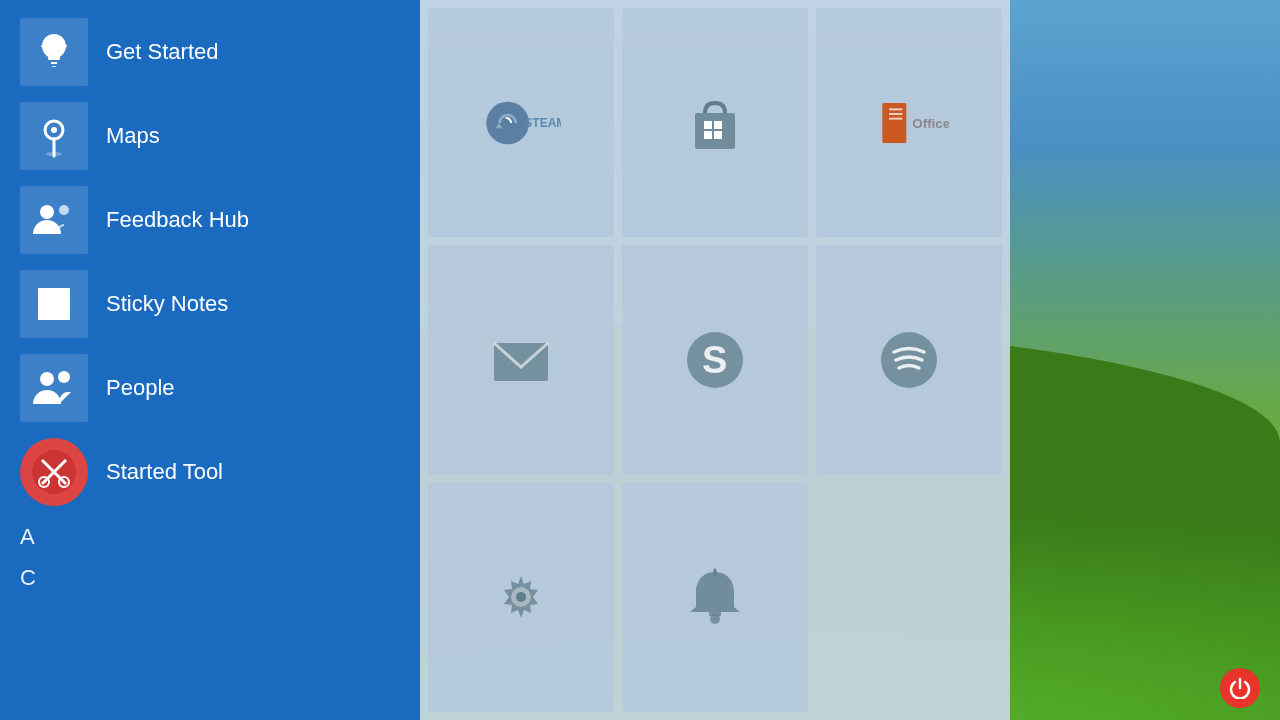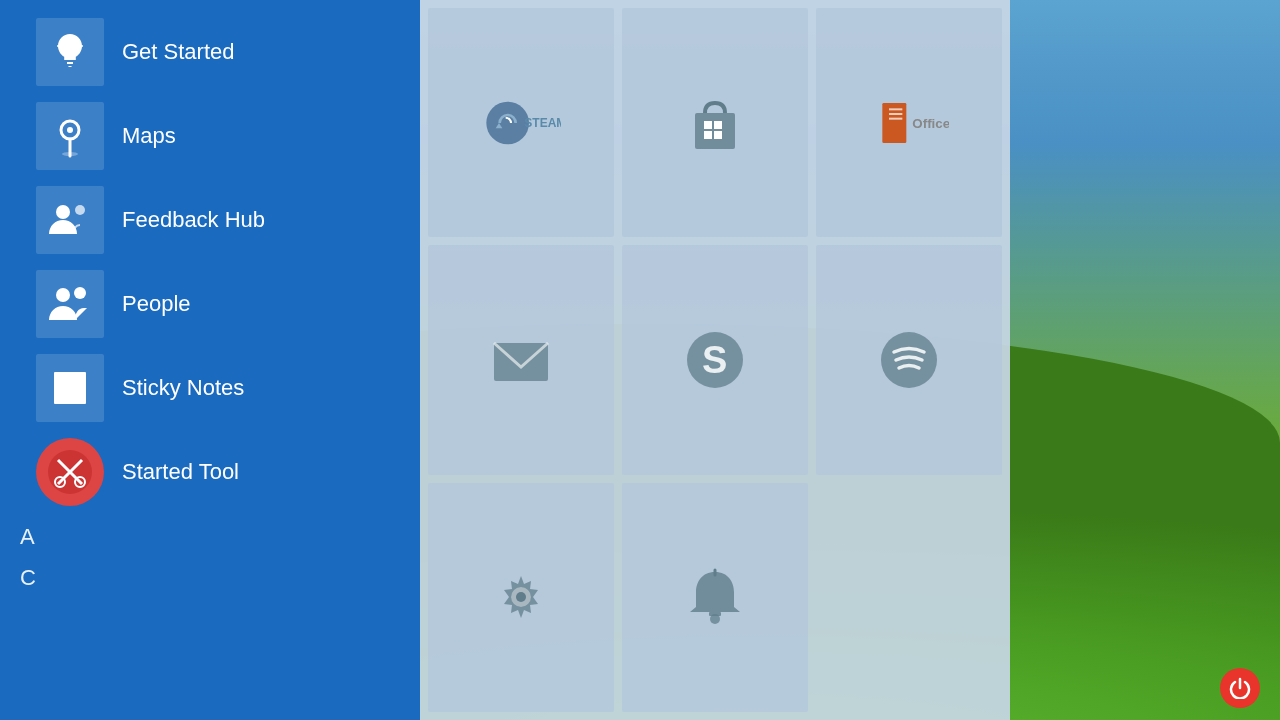--- a/index.html
+++ b/index.html
@@ -55,21 +55,20 @@
       position: relative;
     }
 
     .app-item {
       display: flex;
       align-items: center;
       padding: 8px 20px;
       cursor: pointer;
       color: white;
       min-height: 80px;
-      margin-left: 16px;
     }
 
     .app-icon {
       width: 68px;
       height: 68px;
       margin-right: 18px;
       display: flex;
       align-items: center;
       justify-content: center;
       flex-shrink: 0;
@@ -192,38 +191,38 @@
           <circle cx="33" cy="12" r="5" fill="rgba(255,255,255,0.7)"></circle>
           <path d="M26 36c0-5 3-9 7-9" fill="none" stroke="rgba(255,255,255,0.7)" stroke-width="2"></path>
         </svg>
       </div>
       <span class="app-label">Feedback Hub</span>
     </div>
 
     <div class="app-item">
       <div class="app-icon">
 
+        <svg width="44" height="44" viewBox="0 0 44 44" fill="white">
+          <rect x="6" y="6" width="32" height="32" rx="1" fill="white"></rect>
+        </svg>
+      </div>
+      <span class="app-label">Sticky Notes</span>
+    </div>
+
+    <div class="app-item">
+      <div class="app-icon">
+
         <svg width="48" height="44" viewBox="0 0 48 44" fill="white">
           <circle cx="17" cy="13" r="7"></circle>
           <path d="M3 38c0-8 6.3-14 14-14s14 6 14 14"></path>
           <circle cx="34" cy="11" r="6"></circle>
           <path d="M29 38c0-7 3-12 9-12h3"></path>
         </svg>
       </div>
       <span class="app-label">People</span>
-    </div>
-
-    <div class="app-item">
-      <div class="app-icon">
-
-        <svg width="44" height="44" viewBox="0 0 44 44" fill="white">
-          <rect x="6" y="6" width="32" height="32" rx="1" fill="white"></rect>
-        </svg>
-      </div>
-      <span class="app-label">Sticky Notes</span>
     </div>
 
     <div class="app-item">
       <div class="app-icon" style="position:relative; overflow:hidden; background: #d44; border-radius:50%;">
 
         <svg width="44" height="44" viewBox="0 0 44 44">
           <circle cx="22" cy="22" r="22" fill="#cc3333"></circle>
           <line x1="10" y1="10" x2="34" y2="34" stroke="white" stroke-width="3"></line>
           <line x1="34" y1="10" x2="10" y2="34" stroke="white" stroke-width="3"></line>
           <circle cx="12" cy="32" r="5" fill="none" stroke="white" stroke-width="2"></circle>

